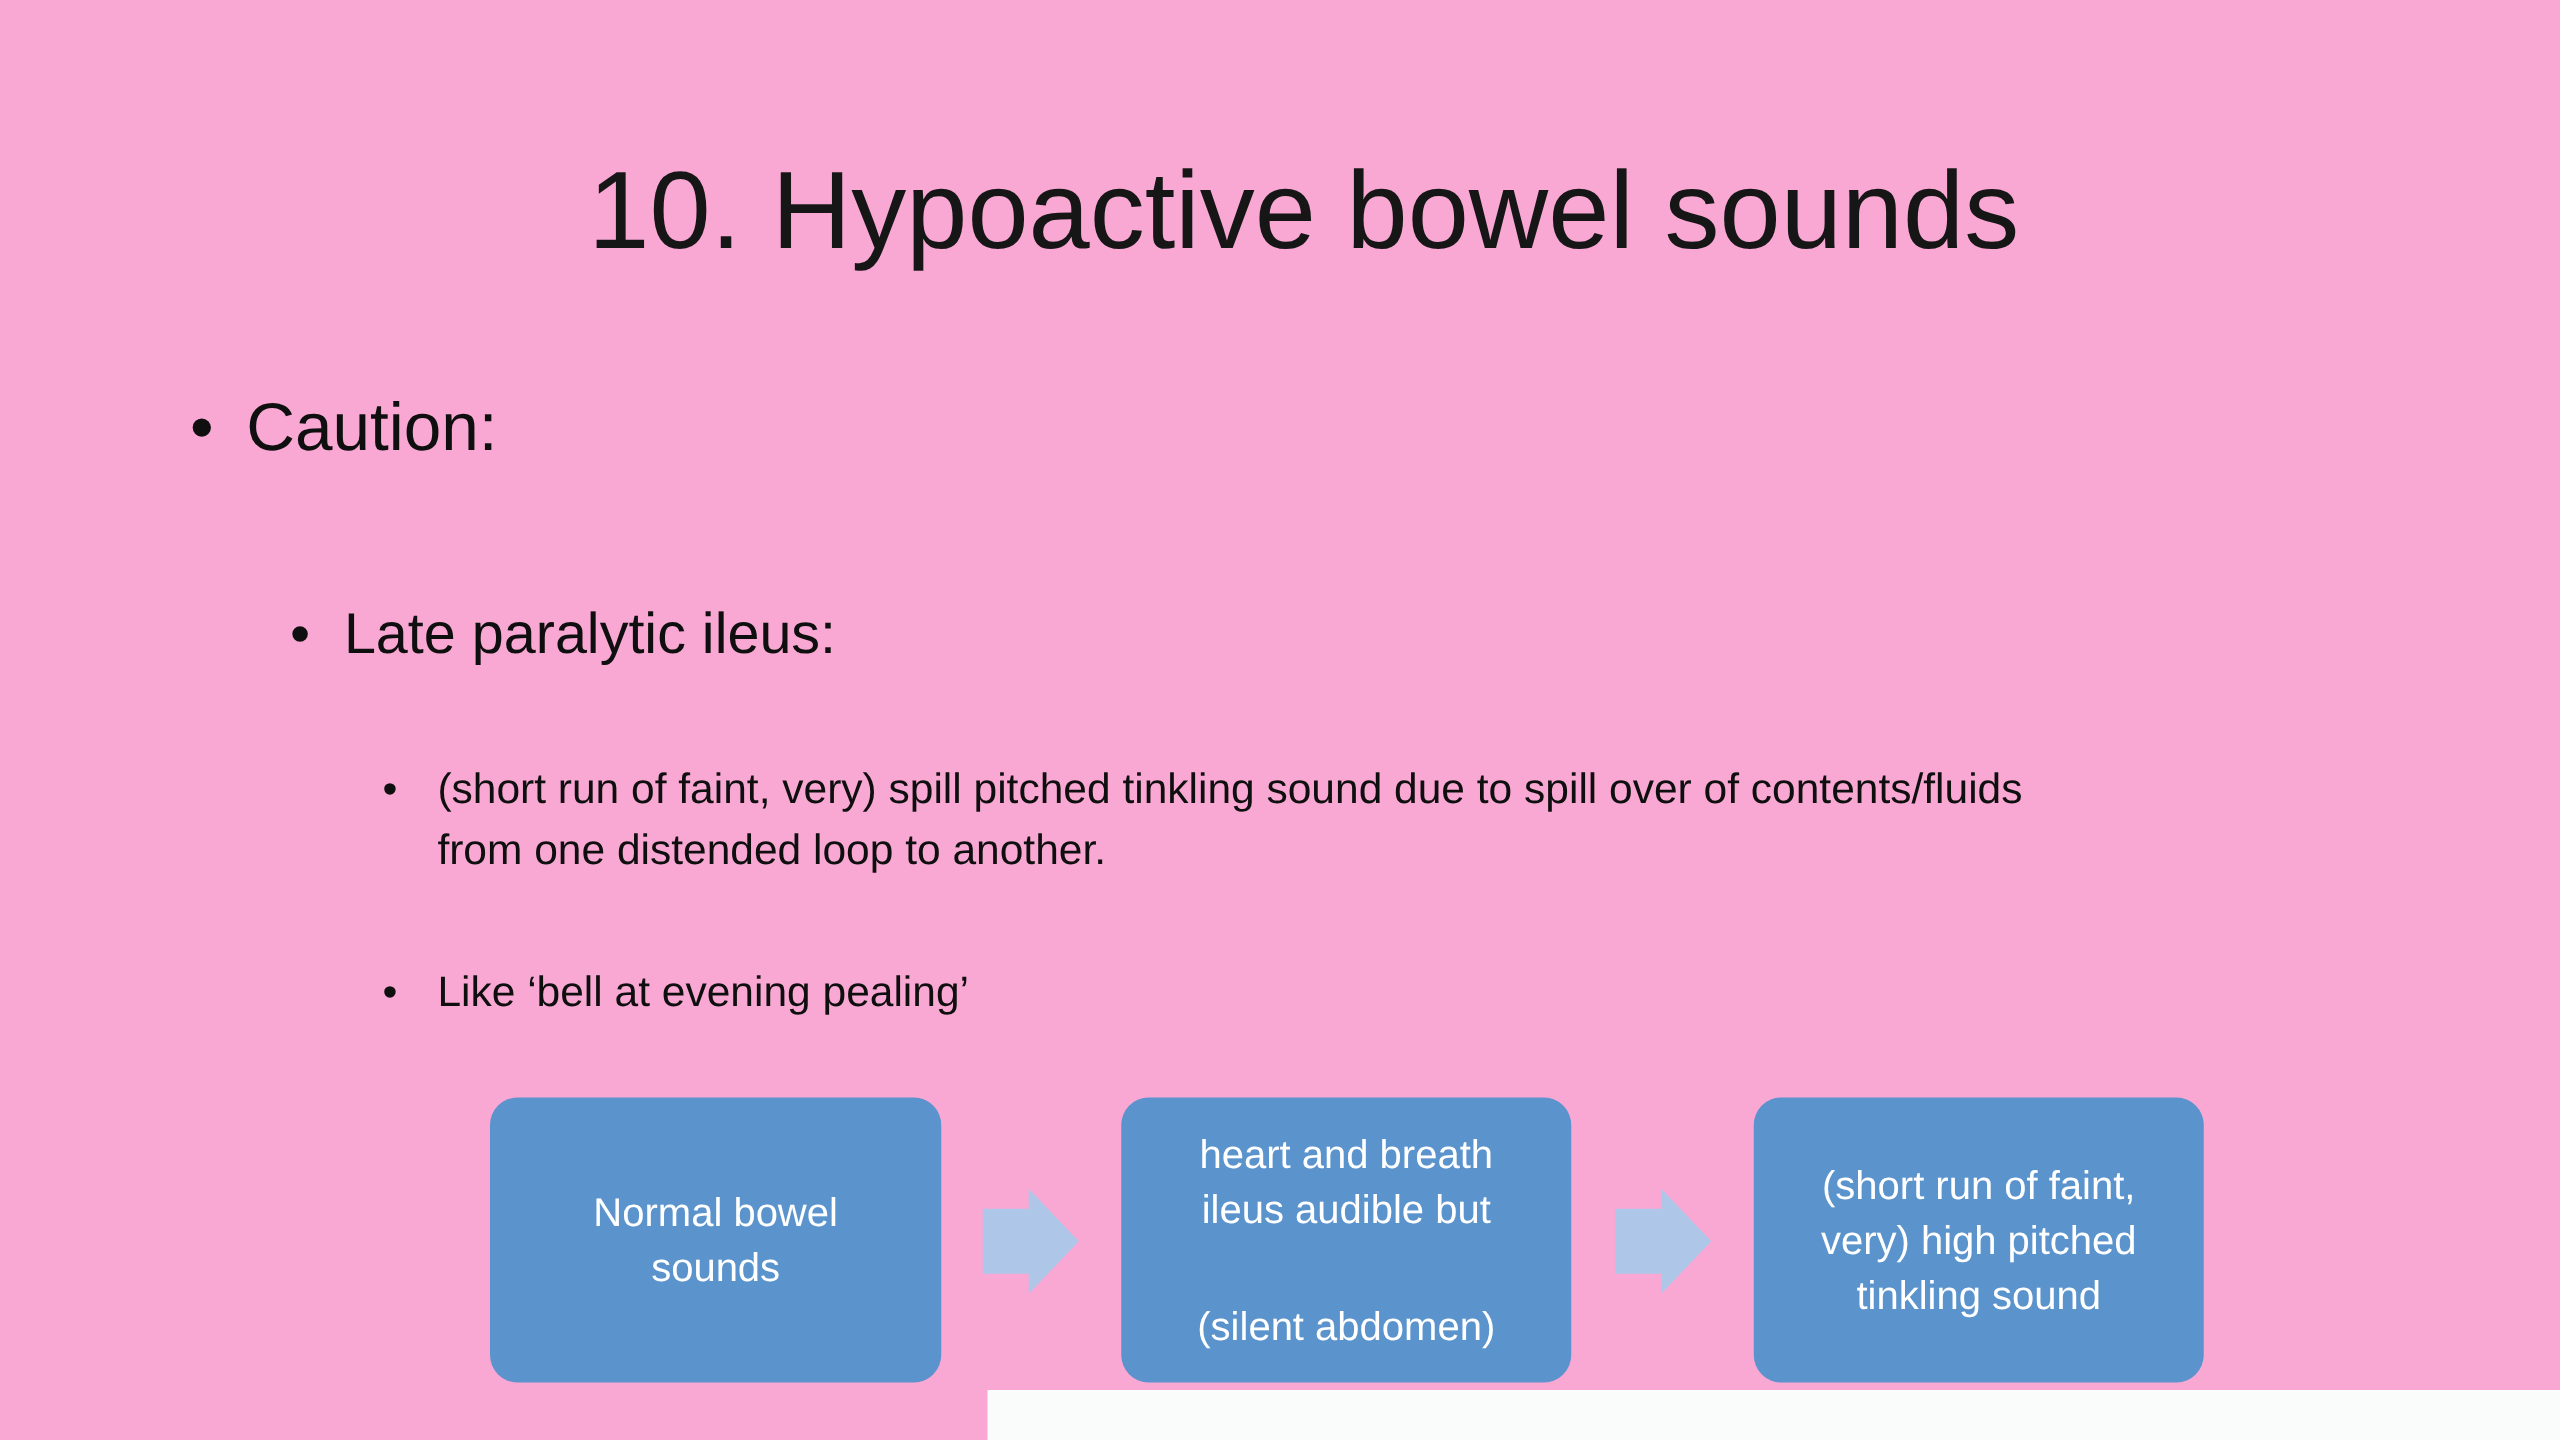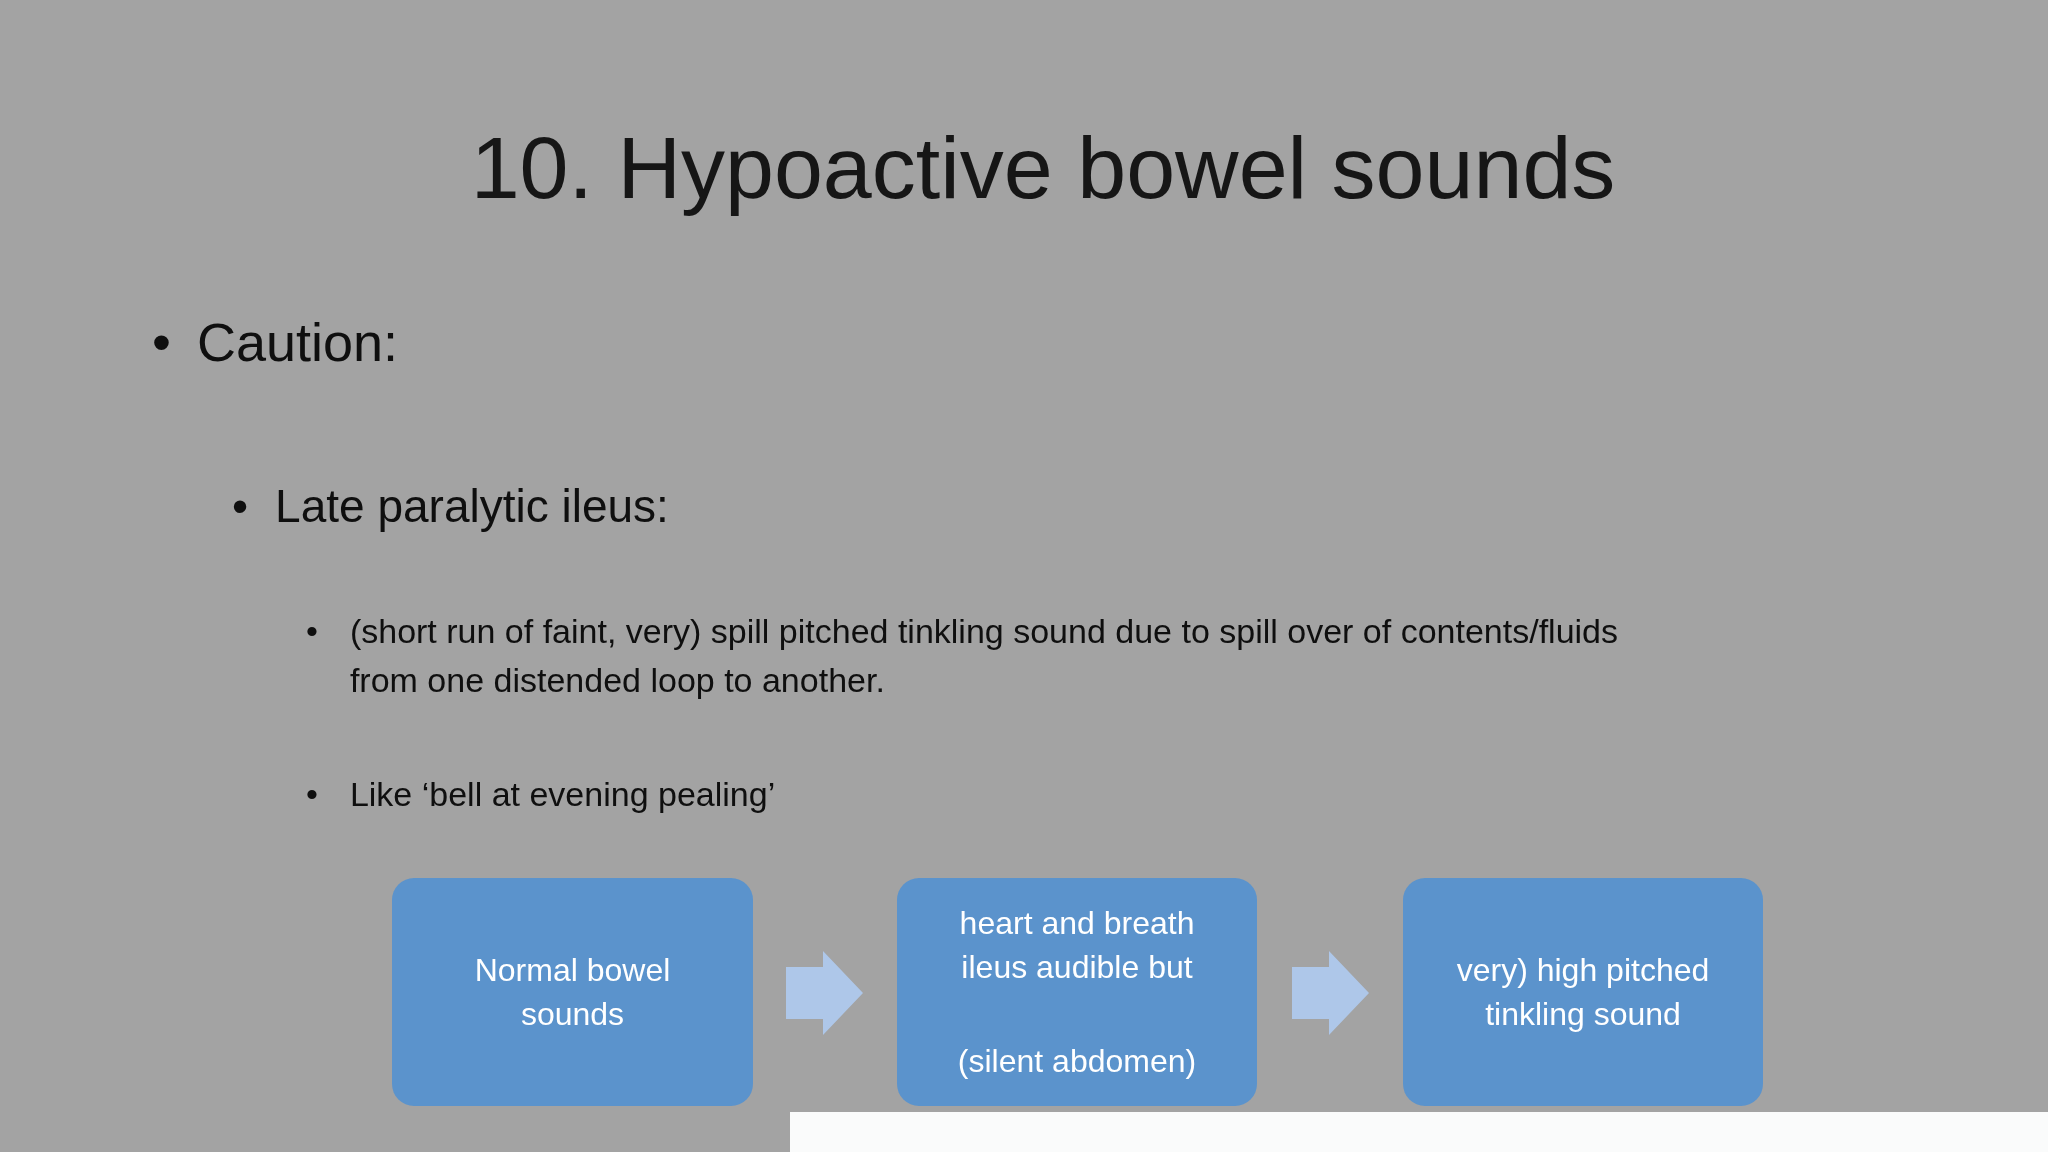--- a/index.html
+++ b/index.html
@@ -1,19 +1,19 @@
 <!DOCTYPE html>
 <html><head>
 <meta charset="utf-8">
 <style>
   html,body{margin:0;padding:0;background:#ffffff;}
   .slide{
     position:relative;
     width:2048px;height:1152px;
-    background:#a3a3a3;
+    background:#f9a8d4;
     overflow:hidden;
     font-family:"Liberation Sans","DejaVu Sans",sans-serif;
     color:#0f0f0f;
   }
   .title{
     position:absolute;top:124px;left:38px;right:0;
     text-align:center;
     font-size:88px;font-weight:300;line-height:1;
     color:#161616;
     margin:0;
@@ -105,20 +105,21 @@
     </p>
     <p class="box-note">(silent abdomen)</p>
   </div>
 
   <svg class="flow-arrow arrow-2" viewBox="0 0 78 84" xmlns="http://www.w3.org/2000/svg">
     <polygon points="0,16 37,16 37,0 77,42 37,84 37,68 0,68" fill="#AEC7E9"></polygon>
   </svg>
 
   <div class="diagram-box box-3">
     <p>
+      <span>(short run of faint,</span>
       <span>very) high pitched</span>
       <span>tinkling sound</span>
     </p>
   </div>
 
   <div class="bottom-strip"></div>
 
 </div>
 
 </body></html>

